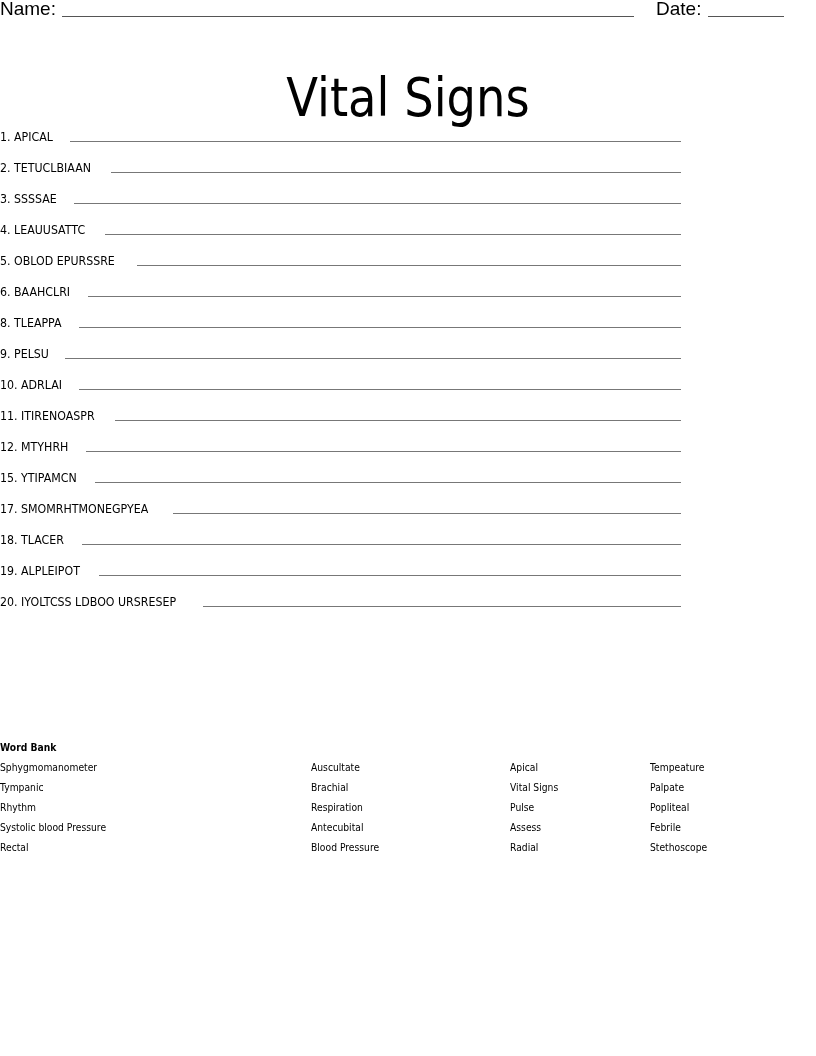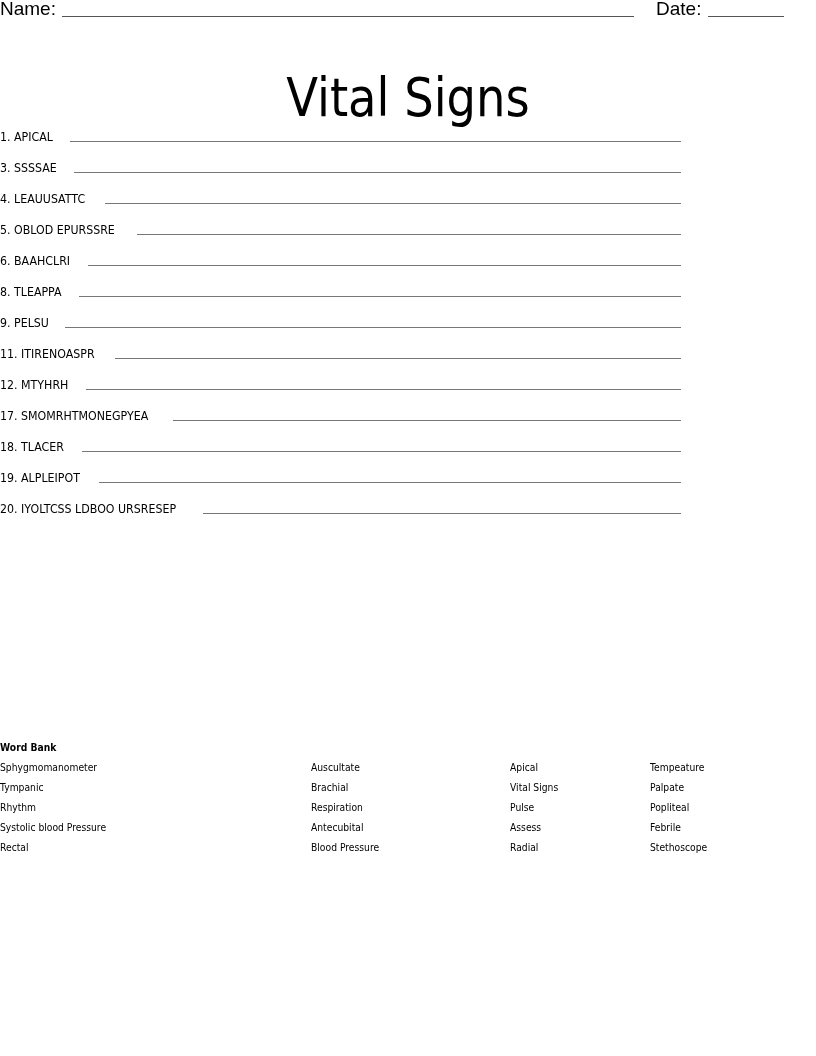--- a/index.html
+++ b/index.html
@@ -31,20 +31,24 @@
 </div>
 
 <h1 class="title">Vital Signs</h1>
 
 <div class="questions">
   <div class="q">
       <span class="label">1. APICAL</span>
       <div class="line"></div>
     </div>
   <div class="q">
+      <span class="label">2. TETUCLBIAAN</span>
+      <div class="line"></div>
+    </div>
+  <div class="q">
       <span class="label">3. SSSSAE</span>
       <div class="line"></div>
     </div>
   <div class="q">
       <span class="label">4. LEAUUSATTC</span>
       <div class="line"></div>
     </div>
   <div class="q">
       <span class="label">5. OBLOD EPURSSRE</span>
       <div class="line"></div>
@@ -55,25 +59,33 @@
     </div>
   <div class="q">
       <span class="label">8. TLEAPPA</span>
       <div class="line"></div>
     </div>
   <div class="q">
       <span class="label">9. PELSU</span>
       <div class="line"></div>
     </div>
   <div class="q">
+      <span class="label">10. ADRLAI</span>
+      <div class="line"></div>
+    </div>
+  <div class="q">
       <span class="label">11. ITIRENOASPR</span>
       <div class="line"></div>
     </div>
   <div class="q">
       <span class="label">12. MTYHRH</span>
+      <div class="line"></div>
+    </div>
+  <div class="q">
+      <span class="label">15. YTIPAMCN</span>
       <div class="line"></div>
     </div>
   <div class="q">
       <span class="label">17. SMOMRHTMONEGPYEA</span>
       <div class="line"></div>
     </div>
   <div class="q">
       <span class="label">18. TLACER</span>
       <div class="line"></div>
     </div>

